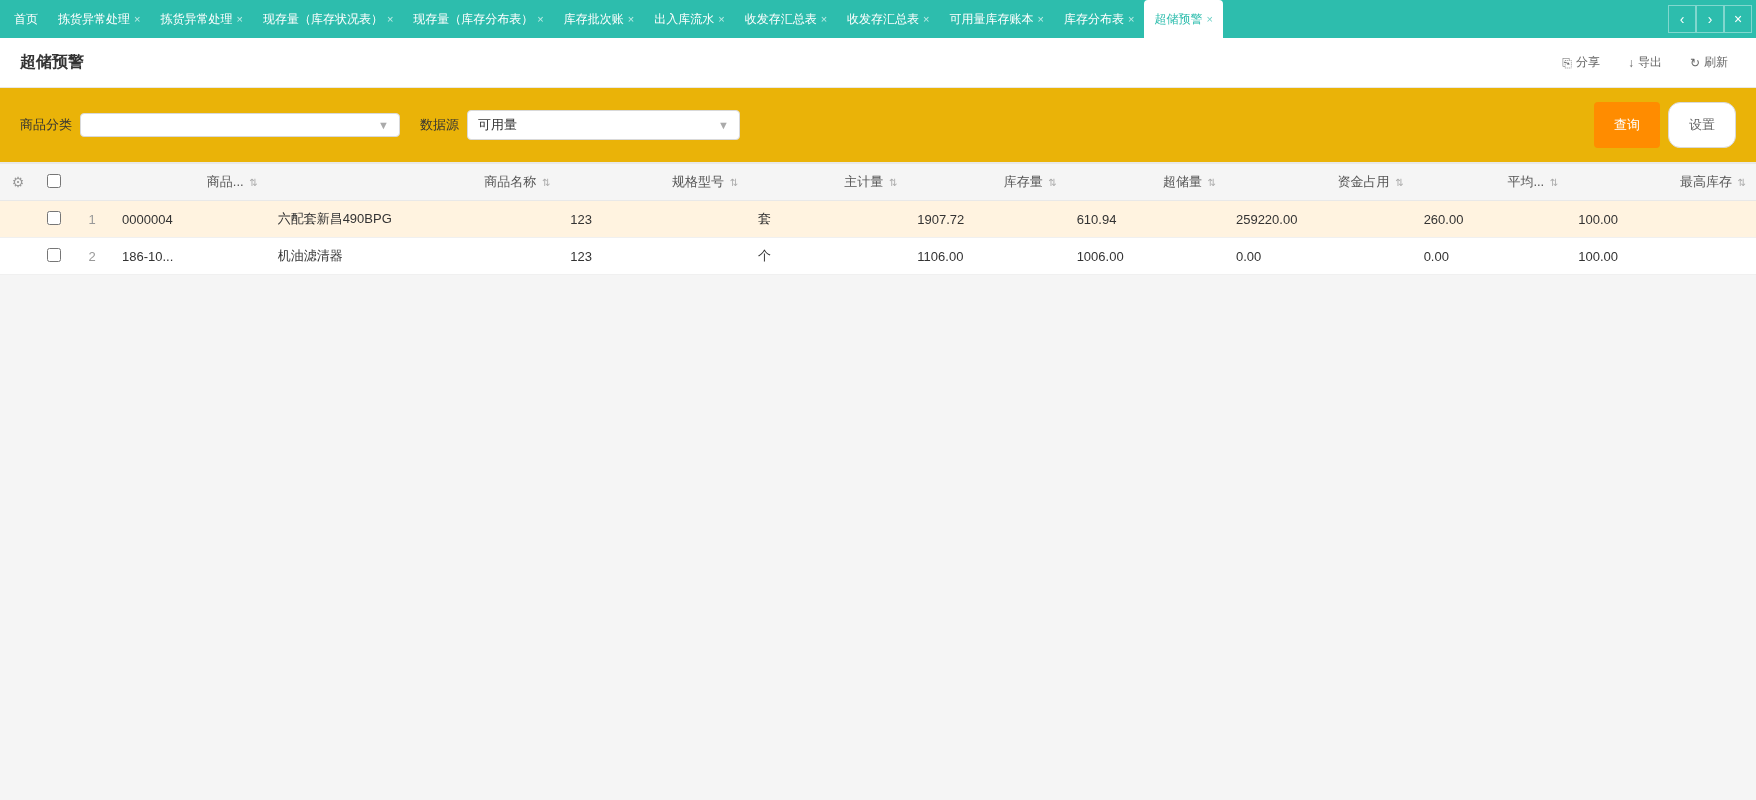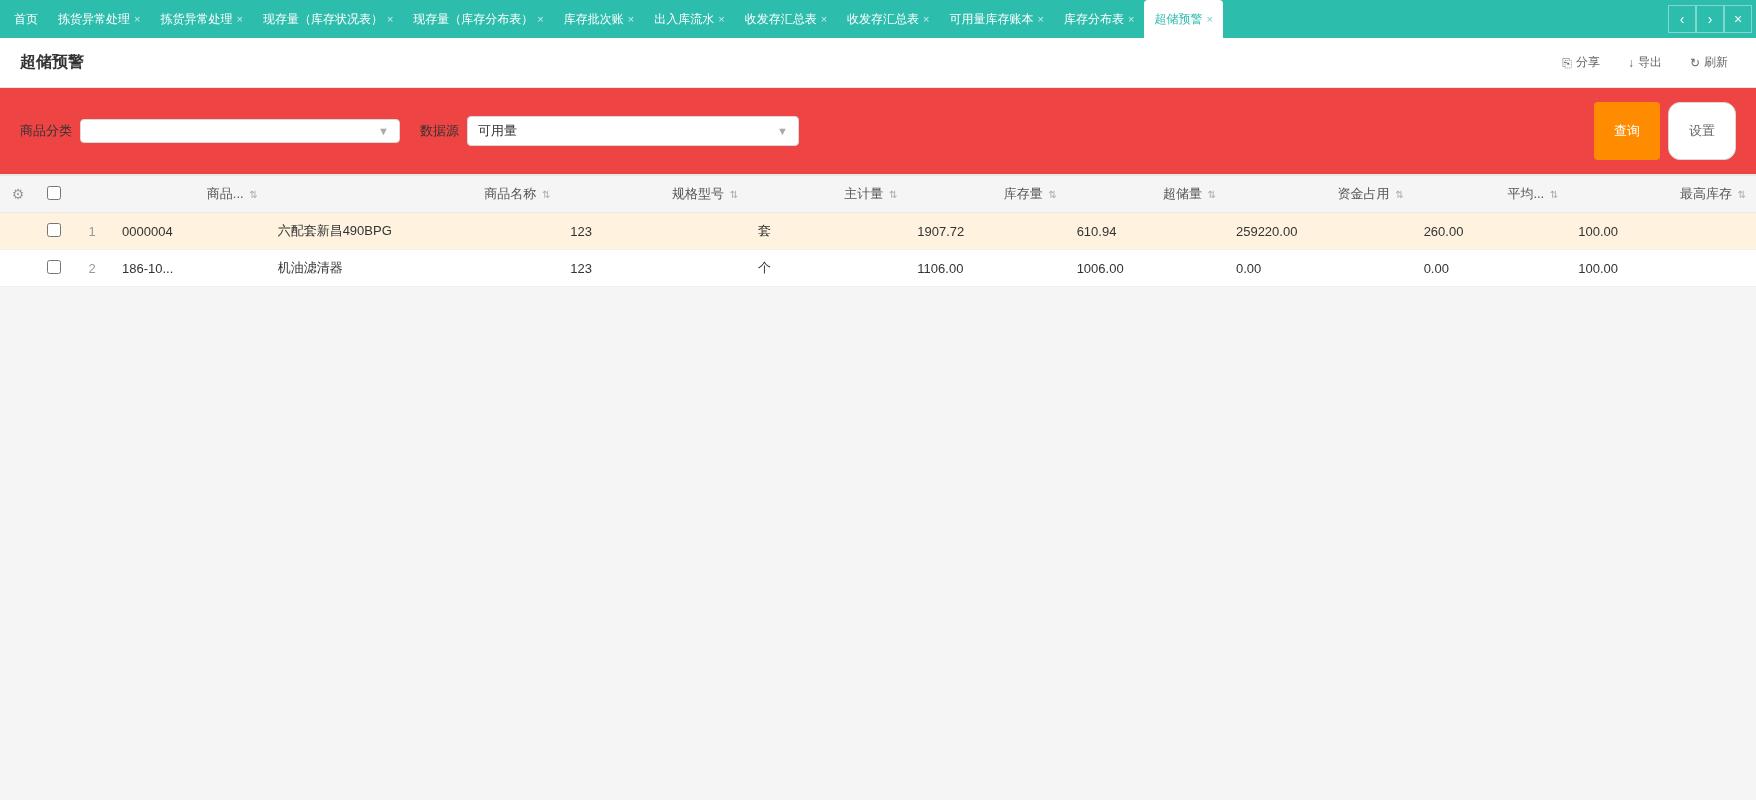--- a/index.html
+++ b/index.html
@@ -74,21 +74,21 @@
       align-items: center;
       gap: 4px;
       color: #666;
       font-size: 12px;
       cursor: pointer;
       padding: 4px 8px;
     }
 
     
     .filter-area {
-      background: #ef4444;
+      background: #eab308;
       padding: 14px 20px;
       display: flex;
       align-items: center;
       gap: 20px;
       border-bottom: 1px solid #e8e8e8;
     }
     .filter-group {
       display: flex;
       align-items: center;
       gap: 8px;
@@ -111,33 +111,33 @@
     }
     .filter-select-text {
       color: #999;
       font-size: 13px;
     }
     .filter-select-arrow {
       color: #aaa;
       font-size: 11px;
     }
     .filter-select-sm {
-      width: 332px;
+      width: 273px;
     }
     .filter-buttons {
       margin-left: auto;
       display: flex;
       gap: 8px;
     }
     .btn-query {
       background: #ff8c00;
       color: #fff;
       border: none;
       border-radius: 4px;
-      padding: 20px 20px;
+      padding: 14px 20px;
       font-size: 13px;
       cursor: pointer;
     }
     .btn-settings {
       background: #fff;
       color: #666;
       border: 1px solid #d9d9d9;
       border-radius: 12px;
       padding: 6px 20px;
       font-size: 13px;

